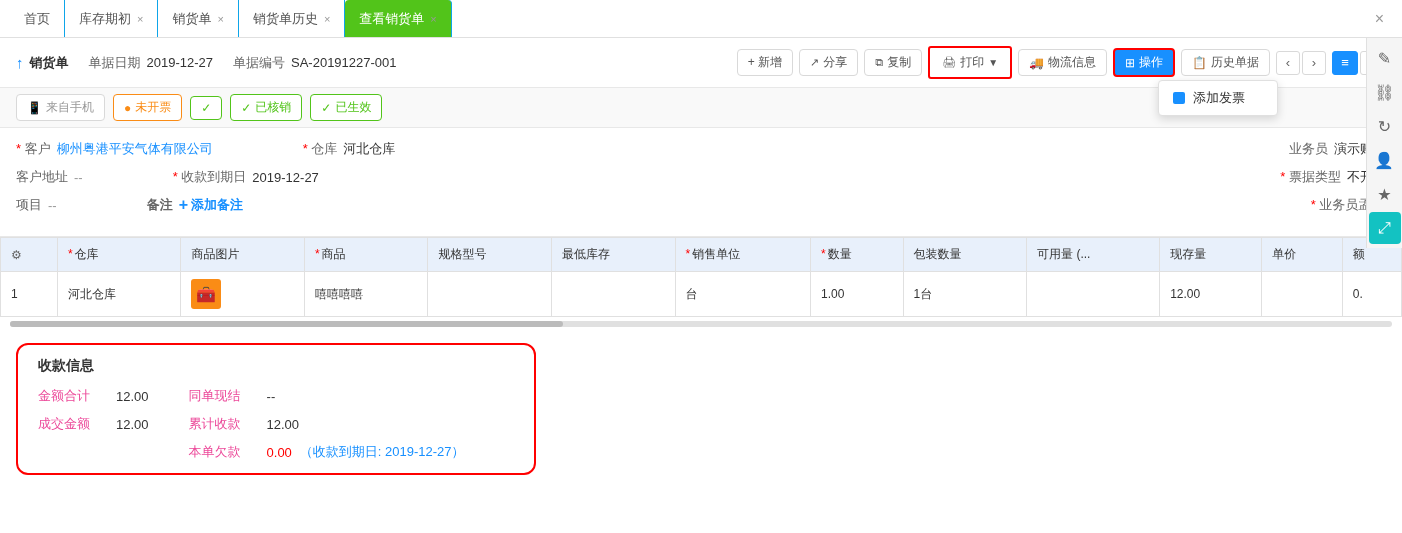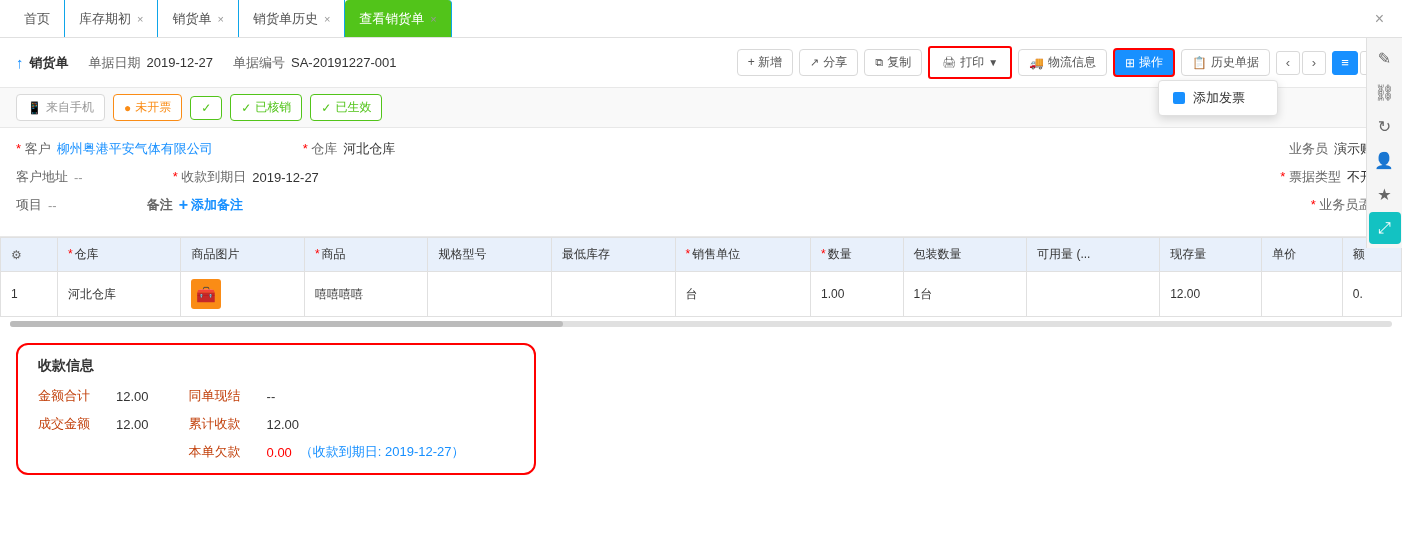--- a/index.html
+++ b/index.html
@@ -115,21 +115,21 @@
     }
     .payment-box {
       border: 2px solid red; border-radius: 12px;
       padding: 12px 20px; min-width: 520px;
       background: #fff;
     }
     .payment-title { font-weight: bold; font-size: 14px; margin-bottom: 12px; }
     .payment-rows { display: flex; gap: 40px; }
     .payment-col { display: flex; flex-direction: column; gap: 10px; }
     .payment-item { display: flex; align-items: center; gap: 8px; }
-    .payment-item-label { color: #c2410c; font-size: 13px; width: 70px; }
+    .payment-item-label { color: #ec4899; font-size: 13px; width: 70px; }
     .payment-item-value { color: #333; font-size: 13px; }
     .payment-item-value.red { color: red; }
     .payment-item-value.blue { color: #1890ff; text-align: right; }
 
     
     .dropdown-menu {
       position: absolute; top: 38px; right: 200px;
       background: #fff; border: 1px solid #e0e0e0;
       border-radius: 4px; box-shadow: 0 3px 10px rgba(0,0,0,0.15);
       z-index: 100; min-width: 120px;

